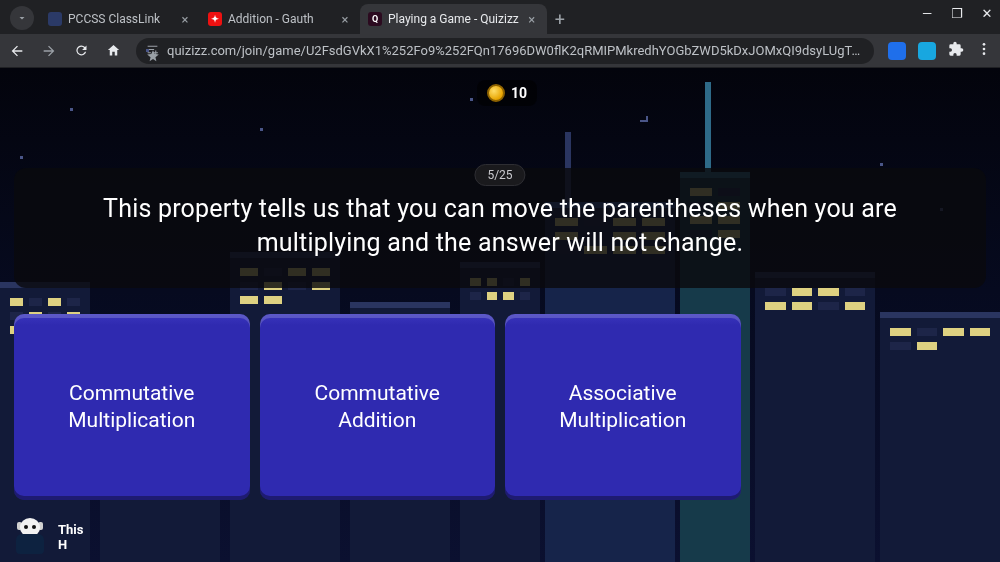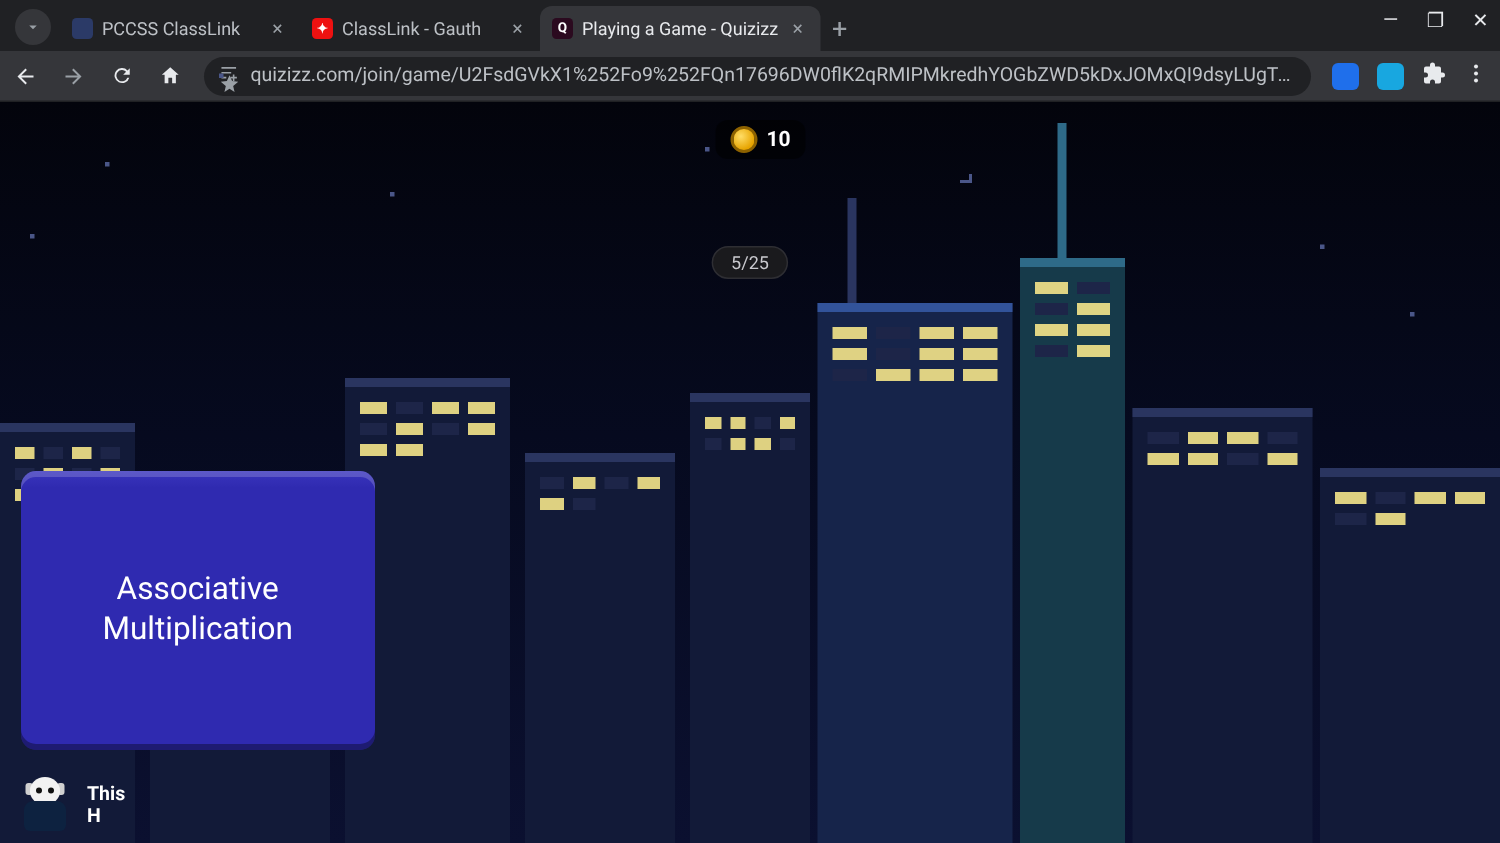--- a/index.html
+++ b/index.html
@@ -40,21 +40,21 @@
   .building { position:absolute; bottom:0; background:#121a38; border-top:6px solid #2a3560; image-rendering: pixelated; }
   .building::before { content:""; position:absolute; inset:8px; background:
      repeating-linear-gradient(to bottom, transparent 0 10px, rgba(255,255,255,0) 10px 12px),
      repeating-linear-gradient(to right, transparent 0 10px, rgba(255,255,255,0) 10px 12px);}
   .windows { position:absolute; inset:10px; display:grid; grid-template-columns: repeat(4, 1fr); grid-auto-rows: 8px; gap:6px 6px; }
   .windows i { background:#f5e58a; opacity:.9; }
   .windows i.d { background:#1d2548; opacity:1;}
   .antenna { position:absolute; width:6px; background:#2a3560; }
 
   
-  .hud-top { position:absolute; top:12px; left:14px; right:0; display:flex; justify-content:flex-end; align-items:center;flex-direction:column; }
+  .hud-top { position:absolute; top:12px; left:14px; right:0; display:flex; justify-content:center; align-items:center; }
   .score-chip { display:flex; align-items:center; gap:6px; background:rgba(0,0,0,.55); padding:4px 10px; border-radius:8px; color:#fff; font-weight:700; font-size:14px;}
   .coin { width:18px; height:18px; border-radius:50%; background: radial-gradient(circle at 35% 35%, #ffdd66, #e7a400 70%); border:2px solid #8d6200; }
   .hud-right { display:flex; gap:8px; align-items:center;}
   .timer-chip { background:rgba(0,0,0,.55); color:#fff; font-weight:700; font-size:13px; padding:5px 10px; border-radius:8px; display:flex; gap:12px;}
   .hud-btn { width:32px; height:32px; background:#2c2c33; border:1px solid #444; border-radius:8px; display:flex; align-items:center; justify-content:center; color:#fff;}
   .hud-btn svg { fill:#fff; }
 
   
   .progress-pill { position:absolute; top:96px; left:50%; transform:translateX(-50%); background:#1a1a1d; color:#c9c9ce; font-size:12px; padding:3px 12px; border-radius:999px; z-index:5; border:1px solid #2e2e33;}
   .question-card { position:absolute; top:100px; left:14px; right:14px; background:rgba(10,10,14,.82); border-radius:12px; padding:24px 32px 28px; color:#fff; text-align:center;}
@@ -88,21 +88,21 @@
         </svg>
     </div>
 
     <div class="tab">
       <span class="favicon" style="background:#2b3a67;"></span>
       <span class="label">PCCSS ClassLink</span>
       <span class="close">×</span>
     </div>
     <div class="tab">
       <span class="favicon" style="background:#e11;color:#fff;">✦</span>
-      <span class="label">ClassLink - Gauth</span>
+      <span class="label">Addition - Gauth</span>
       <span class="close">×</span>
     </div>
     <div class="tab active">
       <span class="favicon" style="background:#2b0a1f;color:#fff;">Q</span>
       <span class="label">Playing a Game - Quizizz</span>
       <span class="close">×</span>
     </div>
     <div class="new-tab">+</div>
 
     <div class="win-controls">
@@ -298,22 +298,31 @@
     </div>
 
     <div class="hud-top">
       <div class="score-chip">
         <span class="coin"></span>
         <span>10</span>
       </div>
     </div>
 
     <div class="progress-pill">5/25</div>
+    <div class="question-card">
+      <div class="question-text">This property tells us that you can move the parentheses when you are multiplying and the answer will not change.</div>
+    </div>
 
     <div class="answers">
+      <div class="answer">
+          <span>Commutative Multiplication</span>
+        </div>
+      <div class="answer">
+          <span>Commutative Addition</span>
+        </div>
       <div class="answer">
           <span>Associative Multiplication</span>
         </div>
     </div>
 
     <div class="player">
       <div class="avatar">
         <div class="side l"></div>
           <div class="side r"></div>
         <div class="head"></div>

